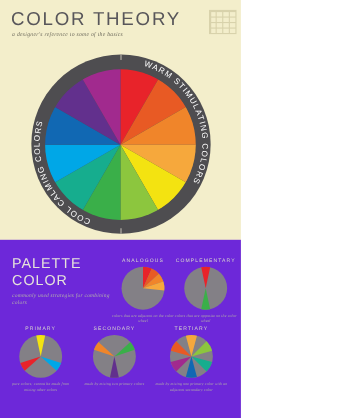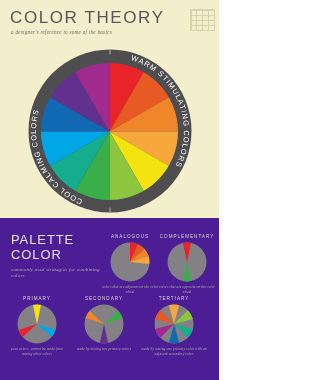--- a/index.html
+++ b/index.html
@@ -88,21 +88,21 @@
     fill: #ffffff;
     font-family: "Liberation Sans", sans-serif;
     font-size: 7.4px;
     letter-spacing: 1.05px;
   }
 
   
   #palette-section {
     position: absolute; left: 0; top: 218px;
     width: 219px; height: 162px;
-    background: #4c1d95;
+    background: #6d28d9;
   }
   #palette-heading {
     position: absolute; left: 11px; top: 15px;
     width: 92px;
   }
   #palette-heading .h1 {
     font-size: 13px;
     color: #e6e3da;
     letter-spacing: .9px;
     line-height: 14.5px;

